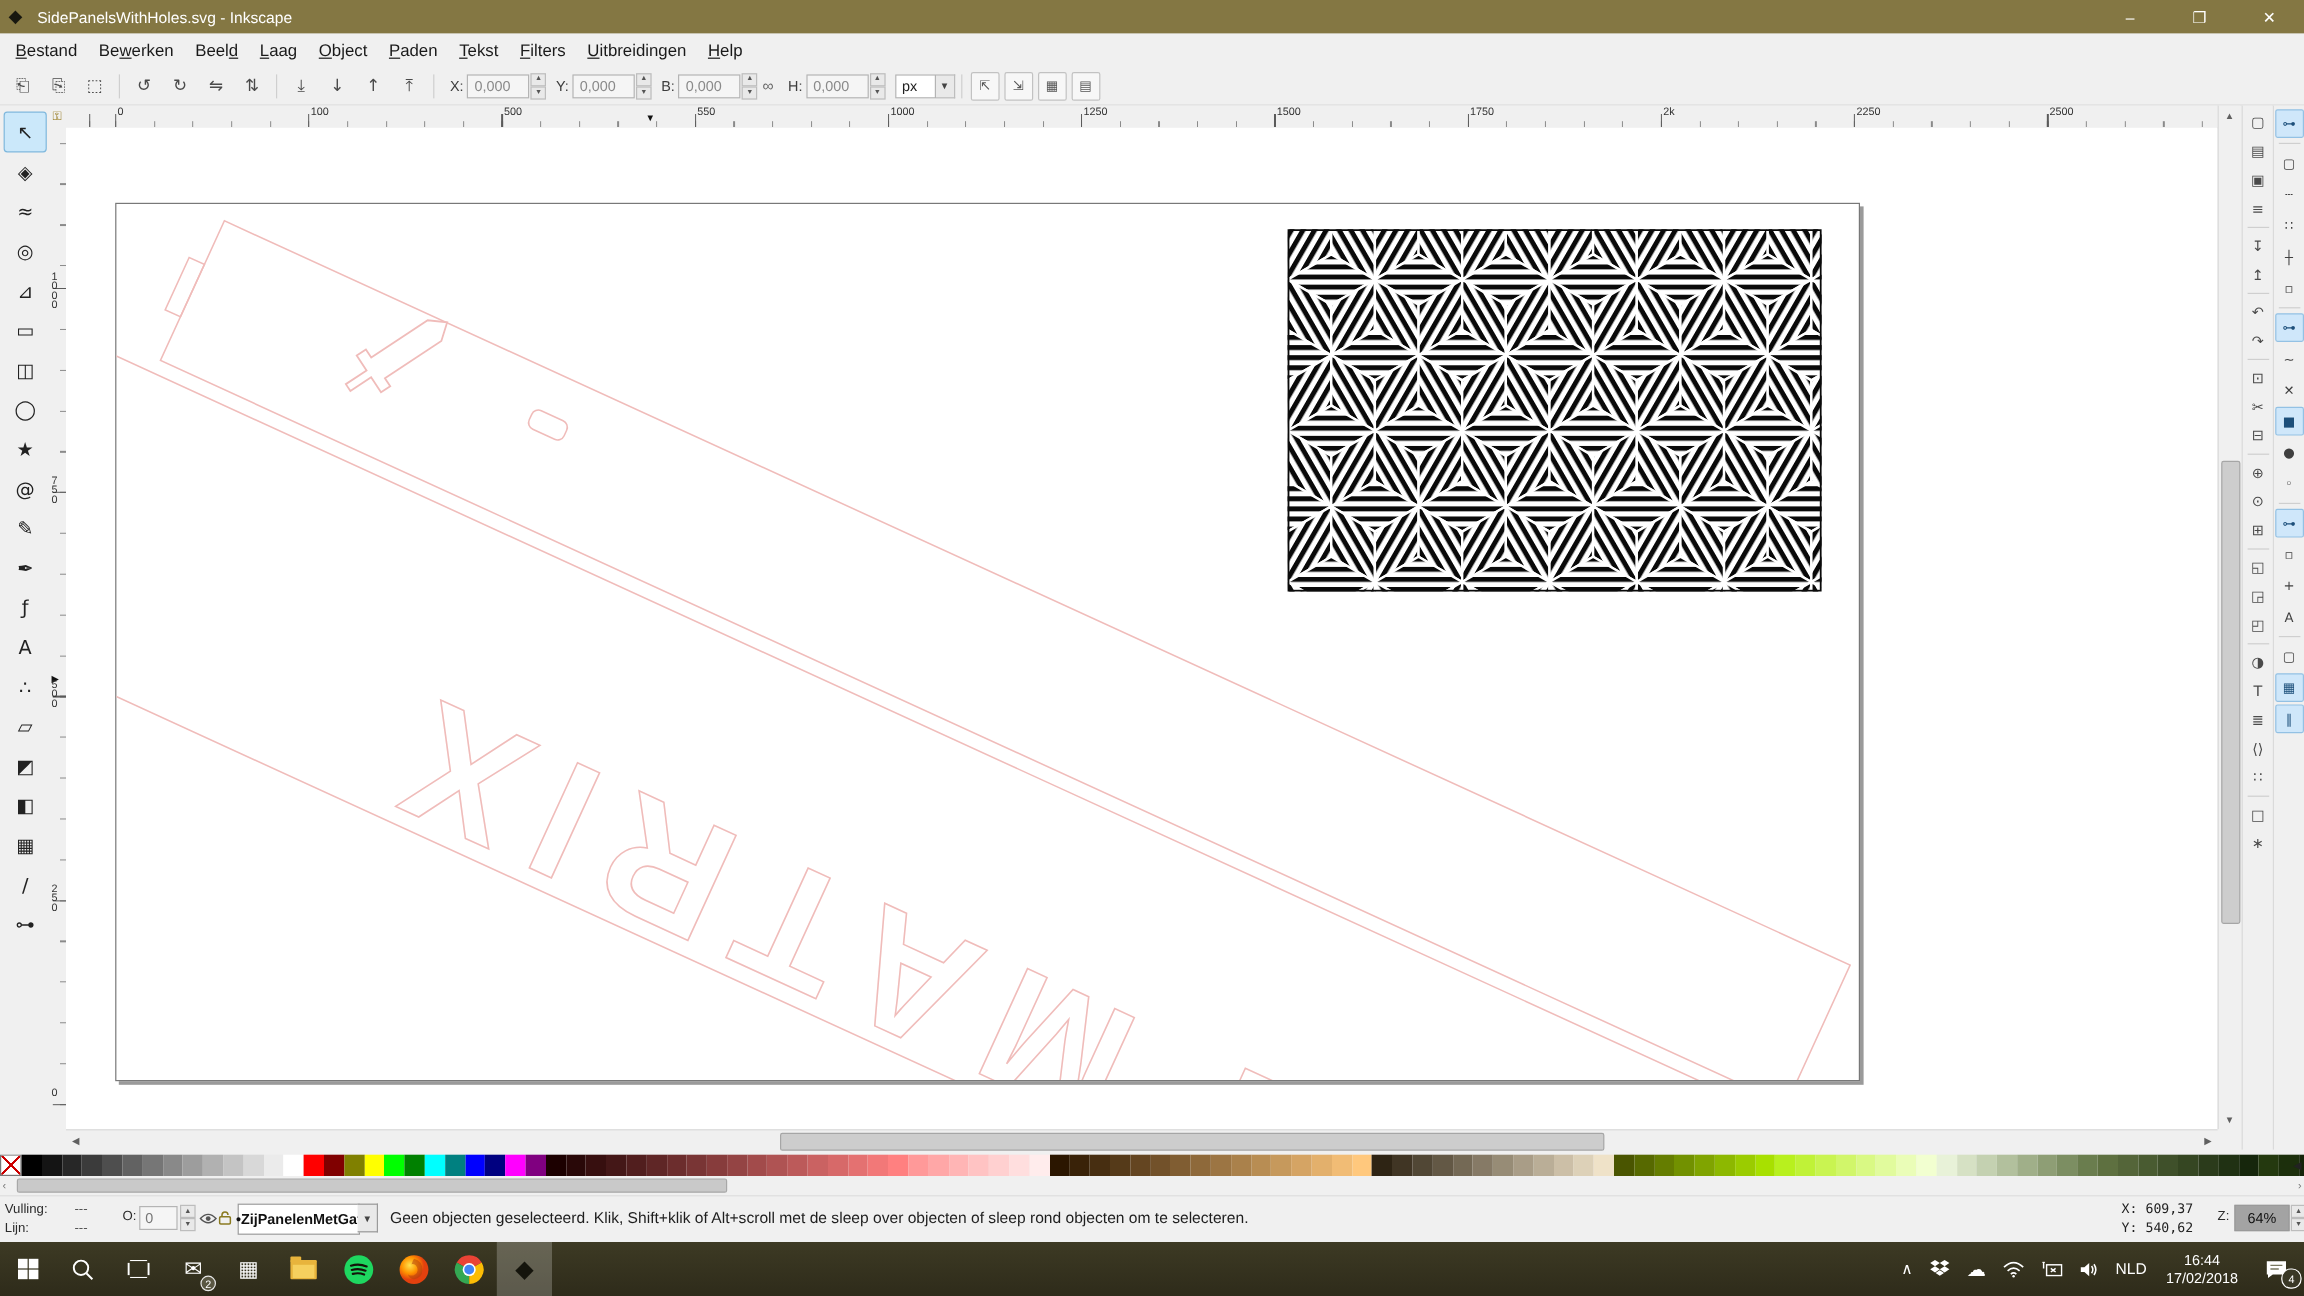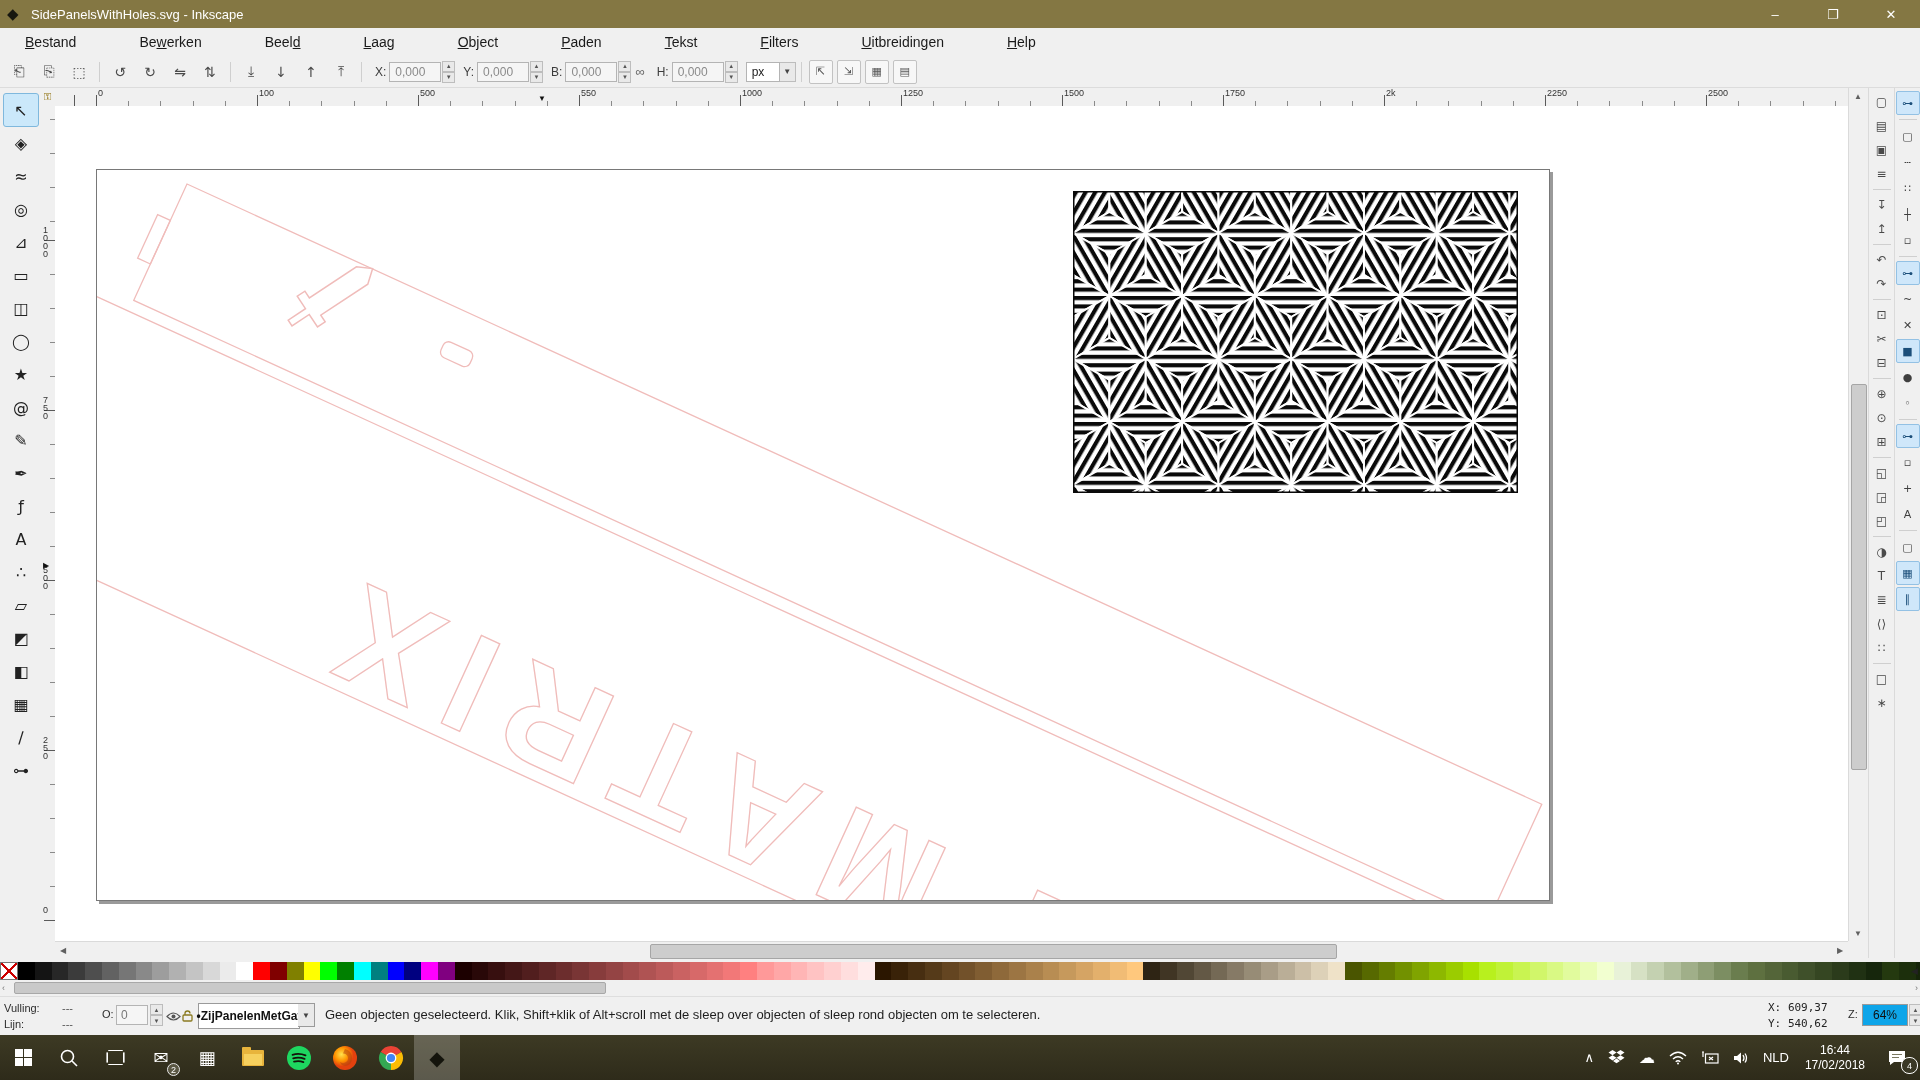--- a/index.html
+++ b/index.html
@@ -6,21 +6,21 @@
   #app{position:relative;width:1920px;height:1080px;overflow:hidden;background:#f0f0f0;
        font-family:"Liberation Sans",sans-serif;-webkit-font-smoothing:antialiased;}
   .abs{position:absolute;}
   
   #titlebar{left:0;top:0;width:1920px;height:28px;background:#847743;color:#fff;display:flex;align-items:center;}
   #app-icon{width:16px;height:16px;margin:0 8px 0 7px;color:#17170f;font-size:15px;line-height:16px;}
   #title-text{font-size:13px;color:#fff;}
   .win-btn{width:58px;height:28px;display:flex;align-items:center;justify-content:center;color:#fff;font-size:13px;}
   #win-buttons{position:absolute;right:0;top:0;display:flex;}
   
-  #menubar{left:0;top:28px;width:1920px;height:28px;background:#f0f0f0;display:flex;align-items:center;padding-left:16px;box-sizing:border-box;gap:45px;}
+  #menubar{left:0;top:28px;width:1920px;height:28px;background:#f0f0f0;display:flex;align-items:center;padding-left:4px;box-sizing:border-box;}
   .menu-item{padding:0 9px;font-size:14px;color:#1a1a1a;line-height:28px;}
   .menu-item u{text-decoration:underline;}
   
   #cmdbar{left:0;top:56px;width:1920px;height:32px;background:#f0f0f0;border-bottom:1px solid #dcdcdc;display:flex;align-items:center;padding-left:4px;box-sizing:border-box;}
   .tb-btn{width:26px;height:26px;margin:0 1px;display:flex;align-items:center;justify-content:center;font-size:14px;color:#4a4a4a;border:1px solid transparent;border-radius:2px;font-family:"DejaVu Sans",sans-serif;}
   .tb-sep{width:1px;height:20px;background:#cfcfcf;margin:0 5px;}
   .fld-label{font-size:12px;color:#3c3c3c;margin:0 3px 0 8px;}
   .fld-box{width:52px;height:20px;background:#f5f5f5;border:1px solid #b4b4b4;font-size:12px;color:#8a8a8a;display:flex;align-items:center;padding-left:5px;box-sizing:border-box;}
   .spin{width:13px;height:22px;display:flex;flex-direction:column;margin-left:1px;}
   .spin span{flex:1;font-size:6px;color:#555;background:#e9e9e9;border:1px solid #bdbdbd;display:flex;align-items:center;justify-content:center;}
@@ -79,21 +79,21 @@
   #opacity-label{left:102px;top:11px;}
   #opacity-box{left:116px;top:8px;width:32px;height:20px;background:#f5f5f5;border:1px solid #b4b4b4;font-size:12px;color:#777;display:flex;align-items:center;padding-left:4px;box-sizing:border-box;}
   #opacity-spin{left:149px;top:7px;}
   #eye-icon{left:166px;top:11px;}
   #lock-icon{left:182px;top:11px;}
   #layer-box{left:198px;top:6px;width:100px;height:24px;background:#fff;border:1px solid #9a9a9a;display:flex;align-items:center;justify-content:center;font-size:12px;font-weight:bold;color:#111;}
   #layer-dd{left:298px;top:6px;width:17px;height:24px;background:#e9e9e9;border:1px solid #9a9a9a;border-left:none;box-sizing:border-box;display:flex;align-items:center;justify-content:center;font-size:8px;color:#444;}
   #status-message{left:325px;top:10px;font-size:13px;color:#1e1e1e;white-space:nowrap;}
   #coords{left:1768px;top:3px;font-family:"DejaVu Sans Mono",monospace;font-size:11px;color:#222;line-height:16px;}
   #zoom-label{left:1848px;top:11px;}
-  #zoom-box{left:1862px;top:7px;width:46px;height:22px;background:#0ea5e9;border:1px solid #9a9a9a;font-size:12px;color:#111;display:flex;align-items:center;justify-content:center;box-sizing:border-box;}
+  #zoom-box{left:1862px;top:7px;width:46px;height:22px;background:#a3a3a3;border:1px solid #9a9a9a;font-size:12px;color:#111;display:flex;align-items:center;justify-content:center;box-sizing:border-box;}
   #zoom-spin{left:1908px;top:7px;}
   
   #taskbar{left:0;top:1035px;width:1920px;height:45px;background:linear-gradient(#3d3a24,#2e2b1a);display:flex;align-items:center;}
   .tb-app{width:46px;height:45px;display:flex;align-items:center;justify-content:center;position:relative;flex:0 0 auto;}
   .tb-app.active{background:rgba(255,255,255,.22);}
   .win-grid{display:grid;grid-template-columns:8px 8px;grid-template-rows:8px 8px;gap:1px;}
   .win-grid i{background:#fff;}
   .tv-box{width:15px;height:13px;border:1.6px solid #fff;border-radius:1px;}
   .tv-box.brk{border-left:none;border-right:none;box-shadow:-4px 0 0 -2.4px #fff,4px 0 0 -2.4px #fff;}
   .glyph-white{color:#fff;font-size:18px;font-family:"DejaVu Sans",sans-serif;}

